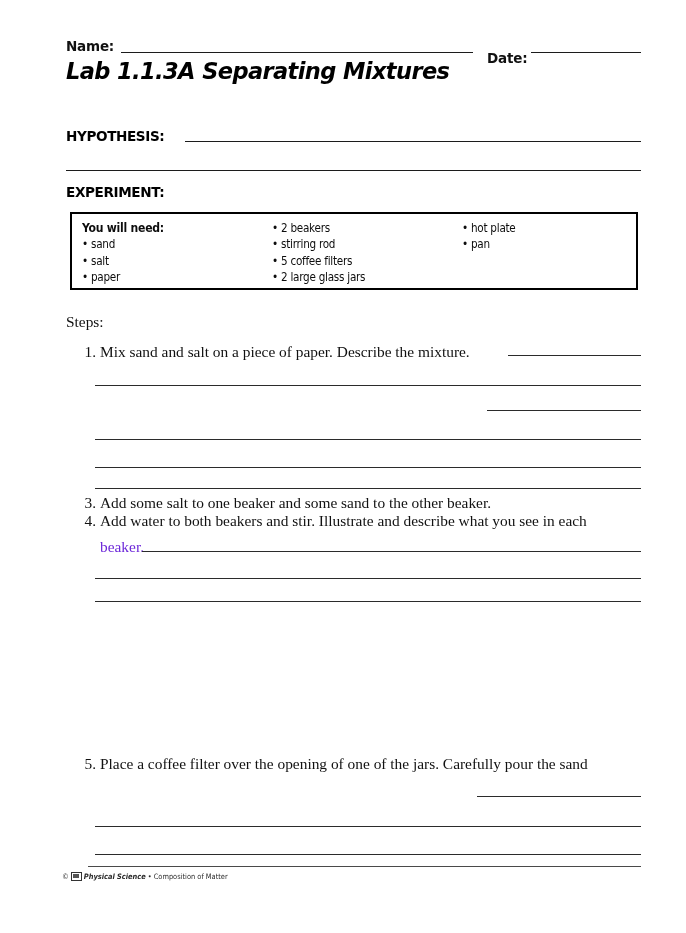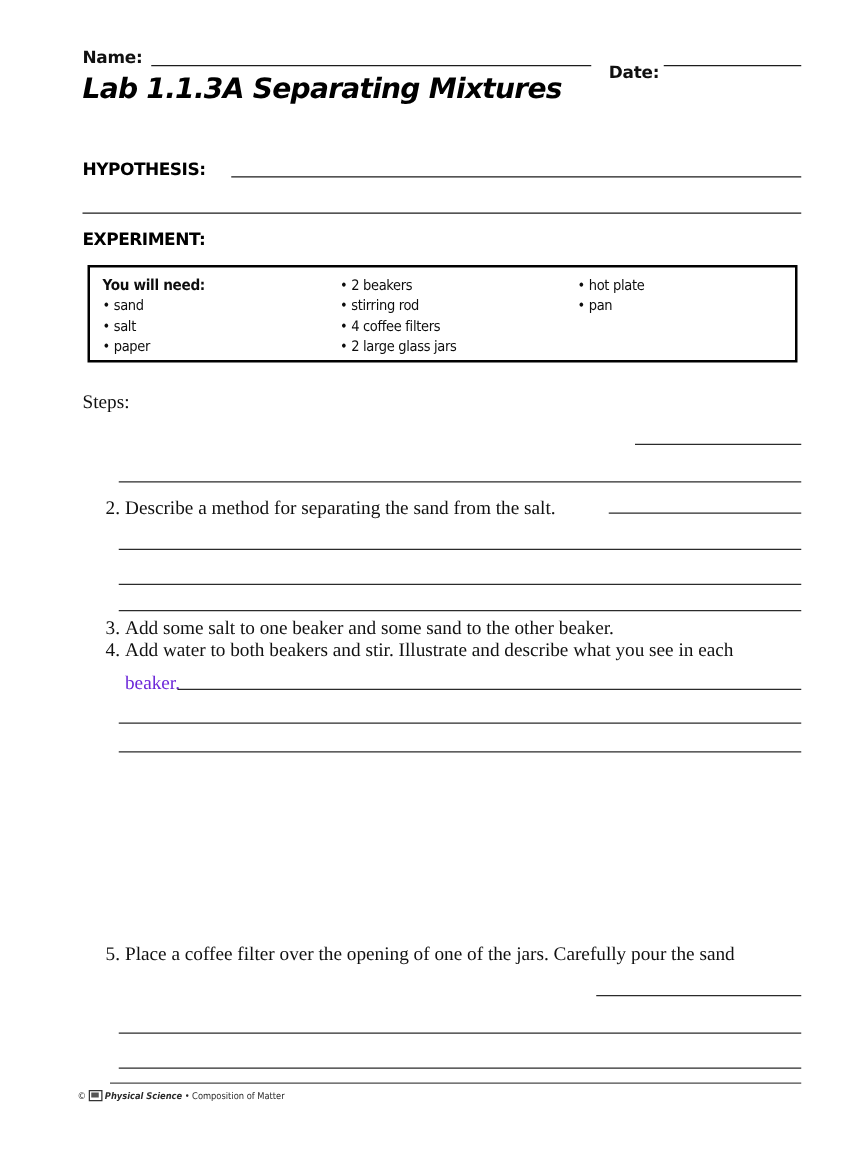--- a/index.html
+++ b/index.html
@@ -216,39 +216,39 @@
     <div class="matcol mc1">
       <span class="head">You will need:</span>
       <span class="itm">• sand</span>
       <span class="itm">• salt</span>
       <span class="itm">• paper</span>
     </div>
 
     <div class="matcol mc2">
       <span class="itm">• 2 beakers</span>
       <span class="itm">• stirring rod</span>
-      <span class="itm">• 4 coffee filters</span>
+      <span class="itm">• 5 coffee filters</span>
       <span class="itm">• 2 large glass jars</span>
     </div>
 
     <div class="matcol mc3">
       <span class="itm">• hot plate</span>
       <span class="itm">• pan</span>
     </div>
 
   </div>
 
   <div class="steps-label">Steps:</div>
 
+  <div class="step" style="left:78px; top:343px;">
+    <span class="num">1.</span><span>Mix sand and salt on a piece of paper. Describe the mixture.</span>
+  </div>
   <div class="rule-thin" style="left:508px; top:355px; width:133px;"></div>
   <div class="rule-thin" style="left:95px; top:385px; width:546px;"></div>
 
-  <div class="step" style="left:78px; top:398px;">
-    <span class="num">2.</span><span>Describe a method for separating the sand from the salt.</span>
-  </div>
   <div class="rule-thin" style="left:487px; top:410px; width:154px;"></div>
   <div class="rule-thin" style="left:95px; top:439px; width:546px;"></div>
   <div class="rule-thin" style="left:95px; top:467px; width:546px;"></div>
   <div class="rule-thin" style="left:95px; top:488px; width:546px;"></div>
 
   <div class="step" style="left:78px; top:494px;">
     <span class="num">3.</span><span>Add some salt to one beaker and some sand to the other beaker.</span>
   </div>
 
   <div class="step" style="left:78px; top:512px;">

